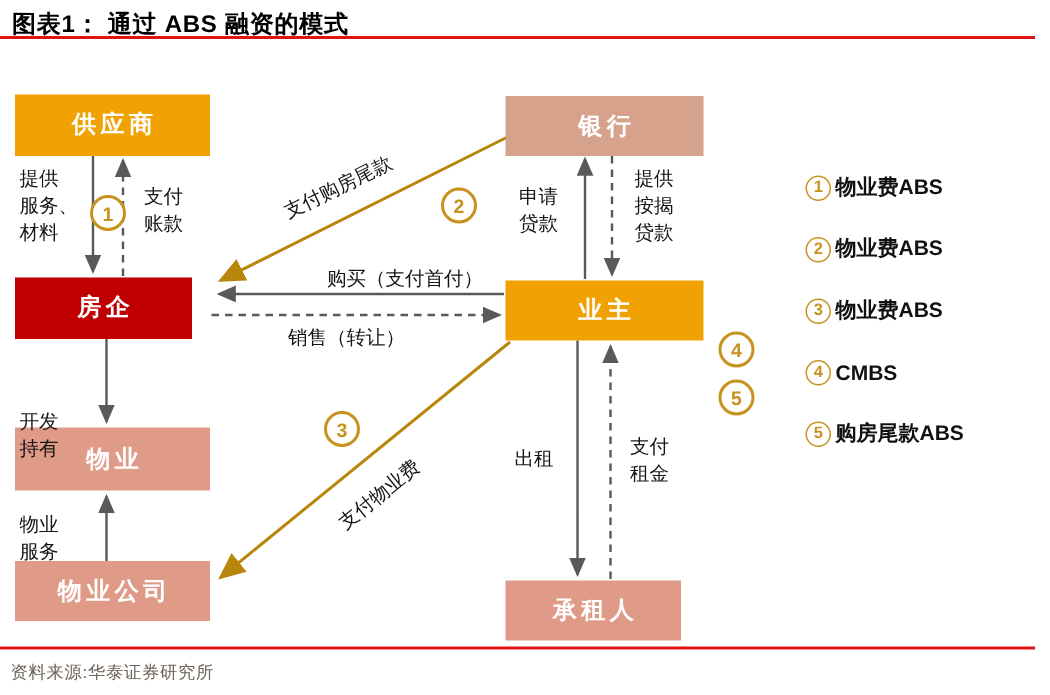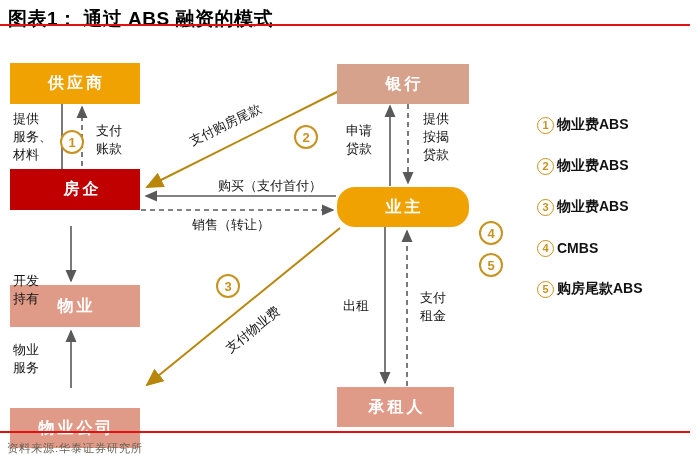--- a/index.html
+++ b/index.html
@@ -1,21 +1,21 @@
 <!DOCTYPE html>
 <html><head>
 <meta charset="utf-8">
 <style>
   html,body{margin:0;padding:0;background:#ffffff;}
   .stage{
     position:relative;width:700px;height:463px;background:#ffffff;overflow:hidden;
     font-family:"Liberation Sans",sans-serif;
   }
   .title{
-    position:absolute;left:8px;top:6px;font-size:19px;font-weight:bold;color:#000;
+    position:absolute;left:8px;top:6px;font-size:16px;font-weight:bold;color:#000;
     letter-spacing:0.5px;white-space:nowrap;
   }
   .rule{position:absolute;left:0;width:690px;height:2px;background:#e01212;}
   .rule.top{top:24px;}
   .rule.bottom{top:431px;}
   .source{
     position:absolute;left:7px;top:441px;font-size:11.5px;color:#6a6258;letter-spacing:0.5px;
   }
   .arrows{position:absolute;left:0;top:0;}
   .arrows .solid{stroke:#595959;stroke-width:1.6;}
@@ -76,24 +76,24 @@
     <line class="solid" x1="71" y1="226" x2="71" y2="281" marker-end="url(#ah-gray)"></line>
     <line class="solid" x1="71" y1="388" x2="71" y2="331" marker-end="url(#ah-gray)"></line>
     <line class="solid" x1="385" y1="227" x2="385" y2="383" marker-end="url(#ah-gray)"></line>
     <line class="dashed" x1="407" y1="386" x2="407" y2="231" marker-end="url(#ah-gray)"></line>
     <line class="gold" x1="339" y1="91" x2="147" y2="187" marker-end="url(#ah-gold)"></line>
     <line class="gold" x1="340" y1="228" x2="147" y2="385" marker-end="url(#ah-gold)"></line>
   </svg>
 
   <div class="box tan" style="left:337px;top:64px;width:132px;height:40px;">银行</div>
   <div class="box orange" style="left:10px;top:63px;width:130px;height:41px;">供应商</div>
-  <div class="box darkred" style="left:10px;top:169px;width:118px;height:41px;padding-left:12px;">房企</div>
-  <div class="box orange" style="left:337px;top:187px;width:132px;height:40px;border-radius:18px;">业主</div>
+  <div class="box darkred" style="left:10px;top:185px;width:118px;height:41px;">房企</div>
+  <div class="box orange" style="left:337px;top:187px;width:132px;height:40px;">业主</div>
   <div class="box salmon" style="left:10px;top:285px;width:130px;height:42px;">物业</div>
-  <div class="box salmon" style="left:10px;top:408px;width:130px;height:40px;">物业公司</div>
+  <div class="box salmon" style="left:10px;top:374px;width:130px;height:40px;">物业公司</div>
   <div class="box salmon" style="left:337px;top:387px;width:117px;height:40px;">承租人</div>
 
   <div class="lbl" style="left:13px;top:110px;">提供
 服务、
 材料</div>
   <div class="lbl" style="left:96px;top:122px;">支付
 账款</div>
   <div class="lbl" style="left:346px;top:122px;">申请
 贷款</div>
   <div class="lbl" style="left:423px;top:110px;">提供

